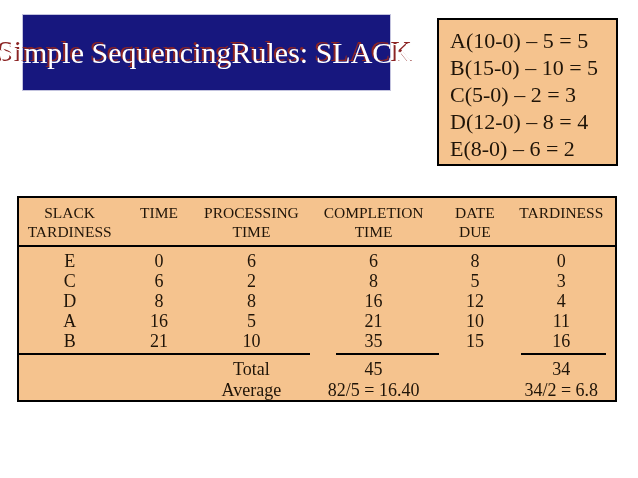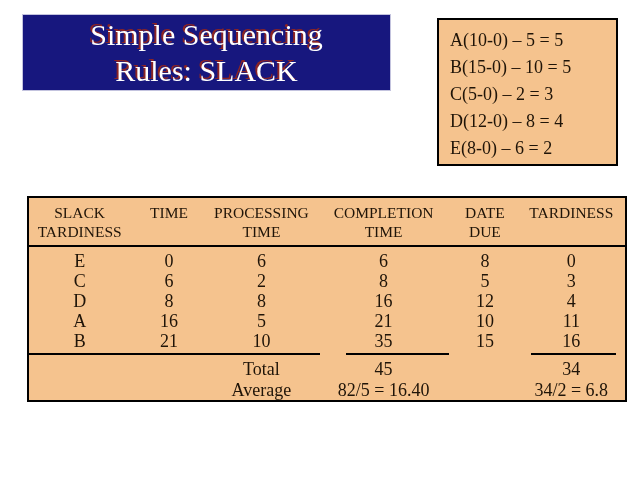--- a/index.html
+++ b/index.html
@@ -13,40 +13,39 @@
   *{margin:0;padding:0;box-sizing:border-box;}
   body{background:#888;display:flex;justify-content:flex-start;align-items:flex-start;}
   .slide{
     position:relative;width:638px;height:478px;background:#ffffff;
     font-family:"Liberation Serif", serif;overflow:hidden;
   }
   
   .title-box{
     position:absolute;left:22px;top:14px;width:369px;height:77px;
     background:var(--title-bg);border:1px solid #c3c3de;
-    display:flex;flex-direction:column;justify-content:center;align-items:center;
+    display:flex;flex-direction:row;justify-content:center;align-items:center;
   }
   .title-line{
     font-size:30px;line-height:36px;color:var(--title-text);
     text-shadow:-2px -2px 0 var(--title-shadow);
     white-space:nowrap;
   }
   
   .calc-box{
     position:absolute;left:437px;top:18px;width:181px;height:148px;
     background:var(--panel-bg);border:2px solid var(--panel-border);
     padding:7px 0 0 11px;
   }
-  .calc-line{font-size:18px;line-height:27px;color:var(--table-text);white-space:nowrap;}
+  .calc-line{font-size:22px;line-height:27px;color:var(--table-text);white-space:nowrap;}
   
   .data-table{
     position:absolute;left:17px;top:196px;width:600px;height:206px;
     background:var(--panel-bg);border:2px solid var(--panel-border);
     color:var(--table-text);
-    margin-left:10px;
   }
   .cols{display:grid;grid-template-columns:17% 13% 18% 23% 11% 18%;}
   .thead{border-bottom:2px solid #000;padding:5px 0 4px 0;}
   .hcell{text-align:center;}
   .hline{font-size:15.5px;line-height:19px;white-space:nowrap;}
   .tbody{padding-top:4px;}
   .trow{height:20px;}
   .tcell{font-size:18px;line-height:20px;text-align:center;}
   .sumrow{position:relative;height:8px;}
   .sumline{position:absolute;top:2px;border-top:2px solid #000;}

